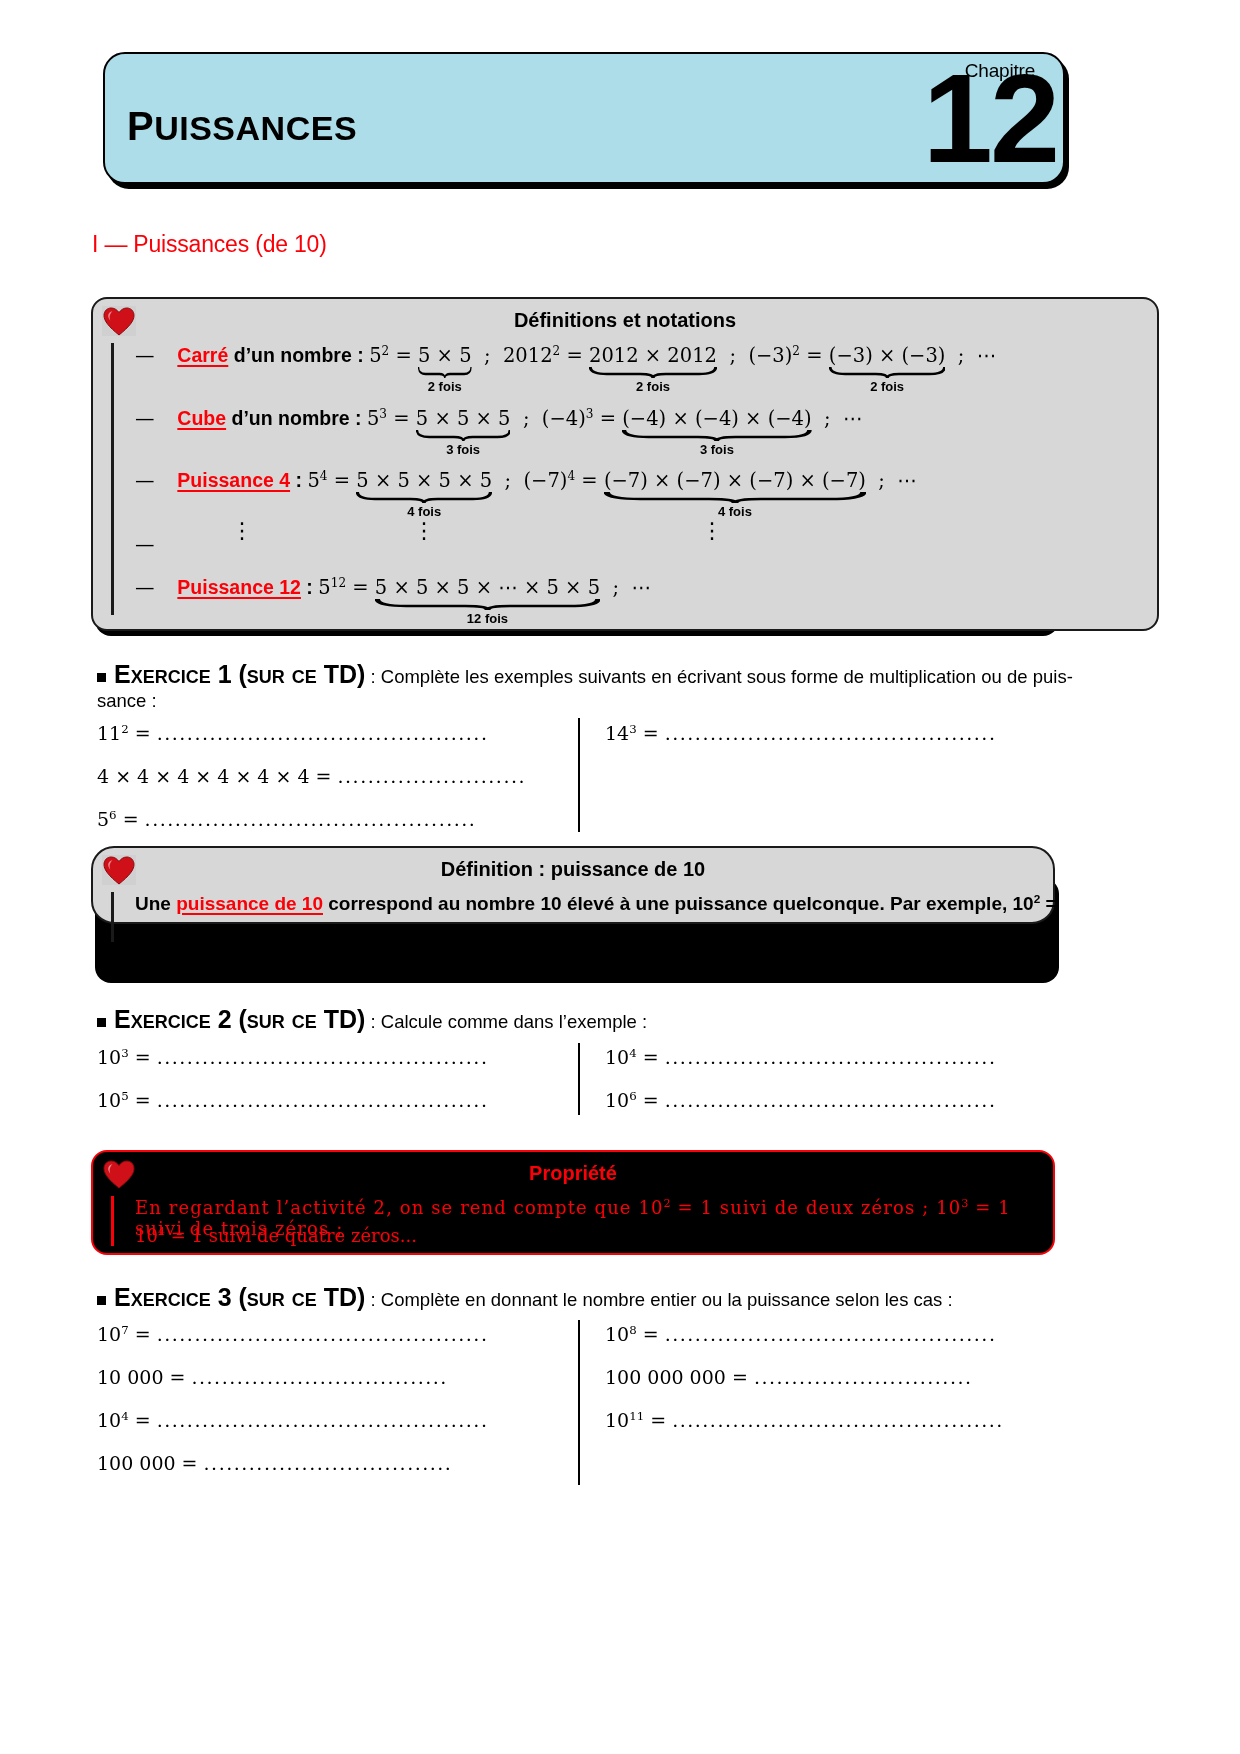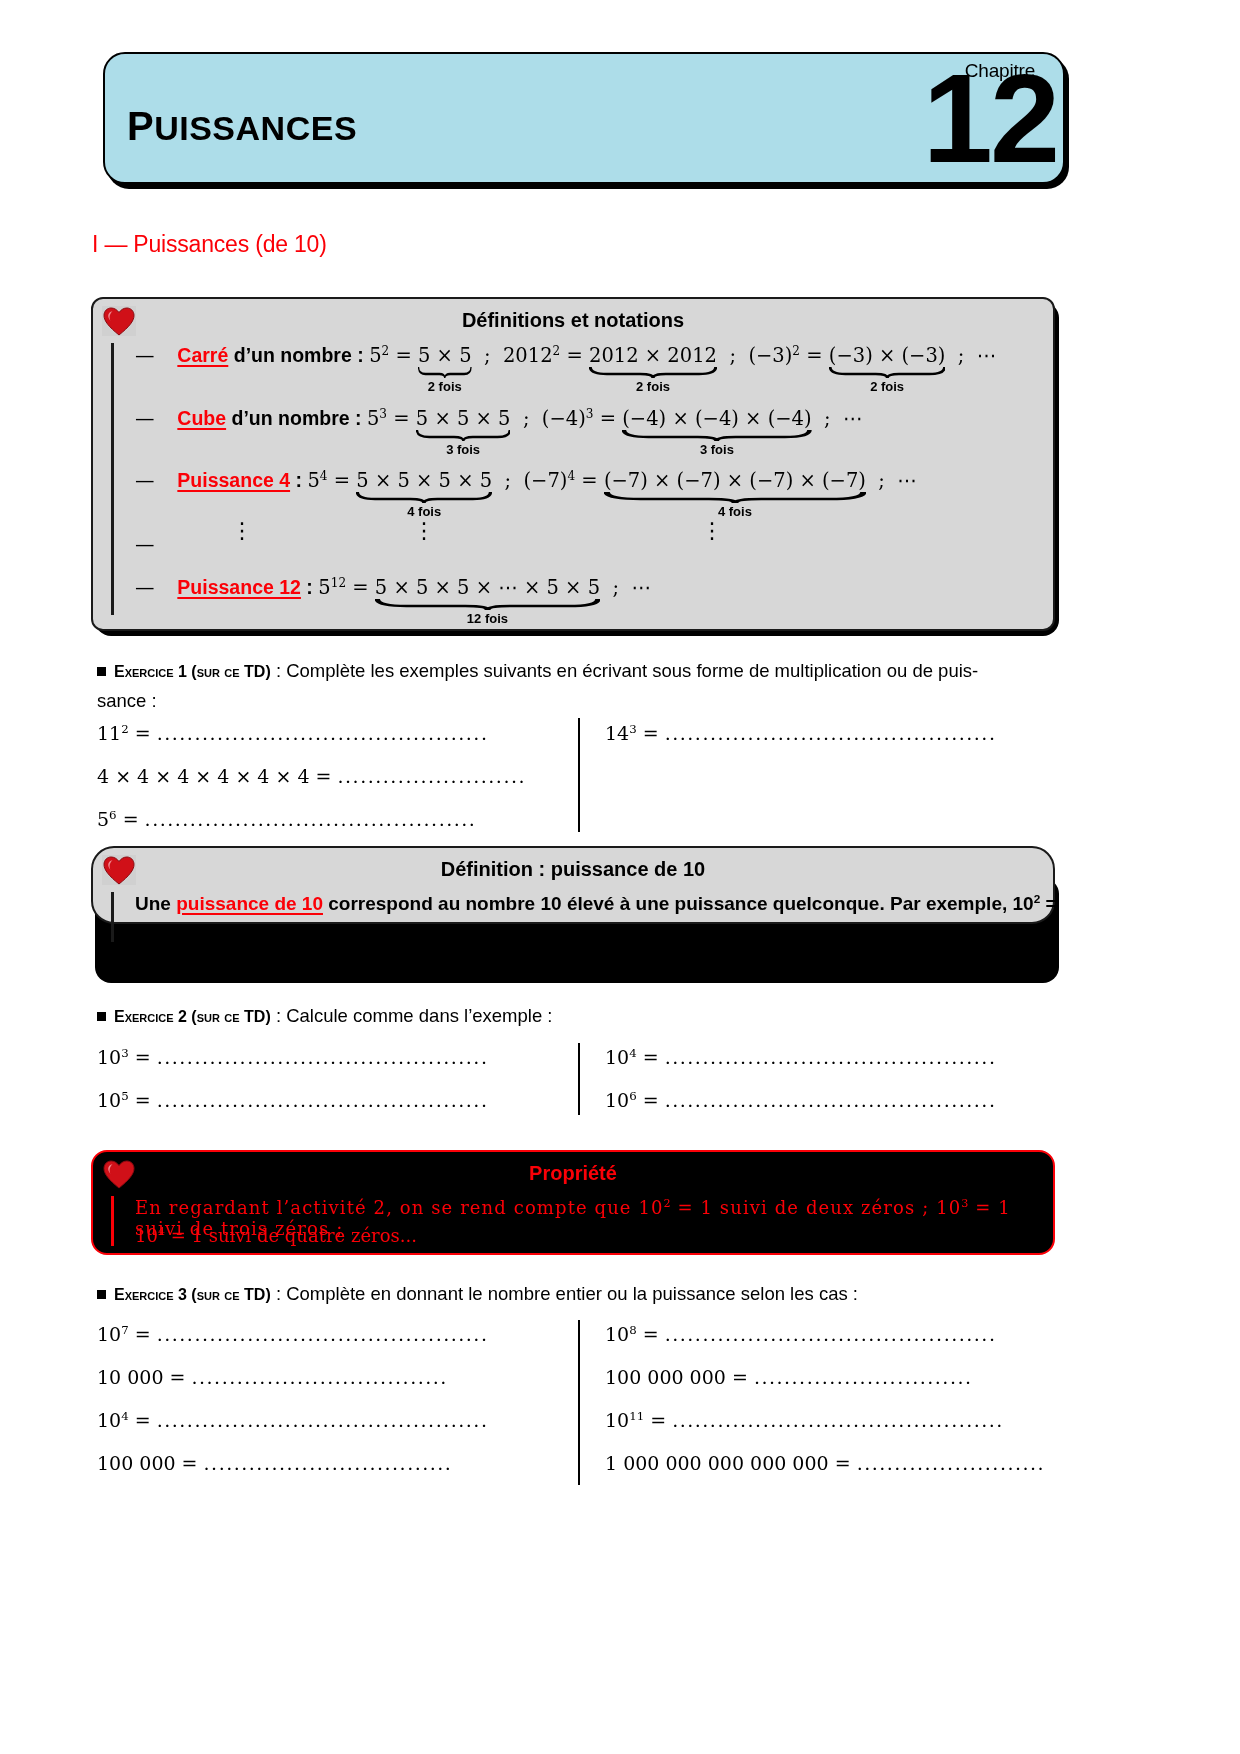--- a/index.html
+++ b/index.html
@@ -178,21 +178,21 @@
   .ex-head .sq {
     display: inline-block;
     width: 9px; height: 9px;
     background: #000;
     margin-right: 8px;
     vertical-align: 1px;
   }
   .ex-head .exlabel {
     font-weight: bold;
     font-variant: small-caps;
-    font-size: 16px;
+    font-size: 25px;
     margin-top: 36px;
   }
   .ex-wrapline {
     position: absolute;
     font-size: 18.5px;
   }
 
   .qline {
     position: absolute;
     font-size: 19px;
@@ -225,21 +225,21 @@
     <div class="banner">
       <div class="banner-title"><span id="ptitle"><span class="bigcap">P</span>UISSANCES</span></div>
       <div class="chapitre-label">Chapitre</div>
       <div class="chapitre-num">12</div>
     </div>
   </div>
 
   <div class="section-title">I — Puissances (de 10)</div>
 
   <div class="box-shadow" style="left:95px; top:302px; width:964px; height:334px;"></div>
-  <div class="box" style="left:91px; top:297px; width:964px; height:334px;border-radius:12px;">
+  <div class="box" style="left:91px; top:297px; width:1068px; height:334px;">
     <div class="heart">
       <svg width="34" height="30" viewBox="0 0 34 30">
         <path d="M17 29 C7 21 2 15 2 9.5 C2 5 5.3 2 9.2 2 C12.2 2 15.2 3.8 17 6.6 C18.8 3.8 21.8 2 24.8 2 C28.7 2 32 5 32 9.5 C32 15 27 21 17 29 Z" fill="#d01018" stroke="#8a0a10" stroke-width="1"></path>
         <path d="M10.5 5.2 C8 5.6 6.2 7.4 6.2 9.8 C6.2 11.4 7 13 8.4 14.8 C7 11.5 7.4 8 10.5 5.2 Z" fill="#f5a0a6" opacity="0.85"></path>
       </svg>
     </div>
     <div class="box-title">Définitions et notations</div>
     <div class="vbar" style="left:18px; top:44px; height:272px;"></div>
 
     <div class="defline" style="left:42px; top:45px;">
@@ -406,17 +406,14 @@
 
   <div class="qline" style="left:605px; top:1323px;">
     <span>10<sup>8</sup></span><span> = </span><span class="dots">............................................</span>
   </div>
   <div class="qline" style="left:605px; top:1366px;">
     <span>100 000 000</span><span> = </span><span class="dots">.............................</span>
   </div>
   <div class="qline" style="left:605px; top:1409px;">
     <span>10<sup>11</sup></span><span> = </span><span class="dots">............................................</span>
   </div>
-  <div class="qline" style="left:605px; top:1452px;">
-    <span>1 000 000 000 000 000</span><span> = </span><span class="dots">.........................</span>
-  </div>
 
 </div>
 
 </body></html>

